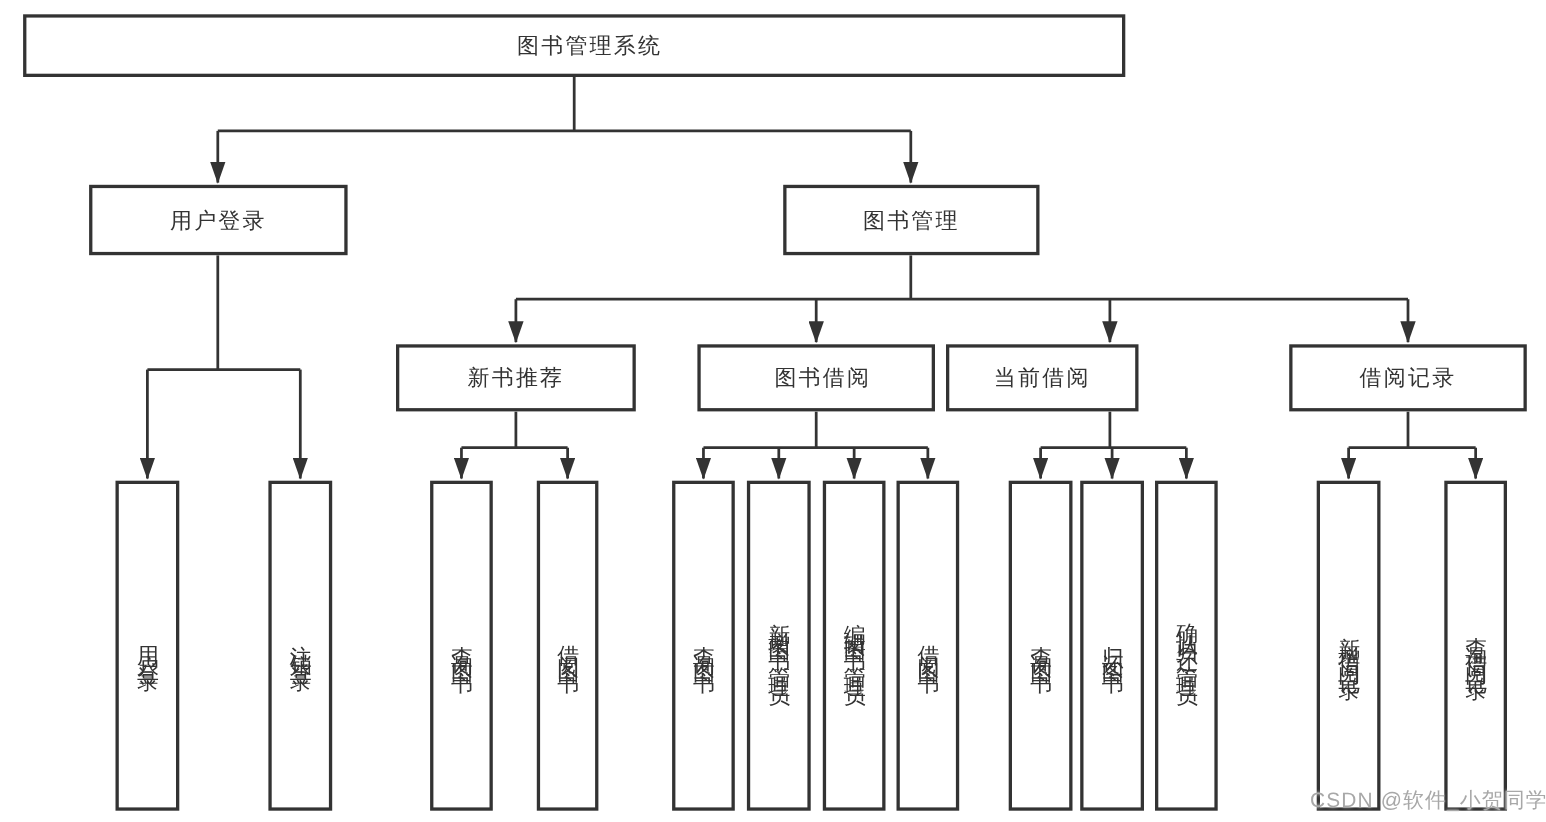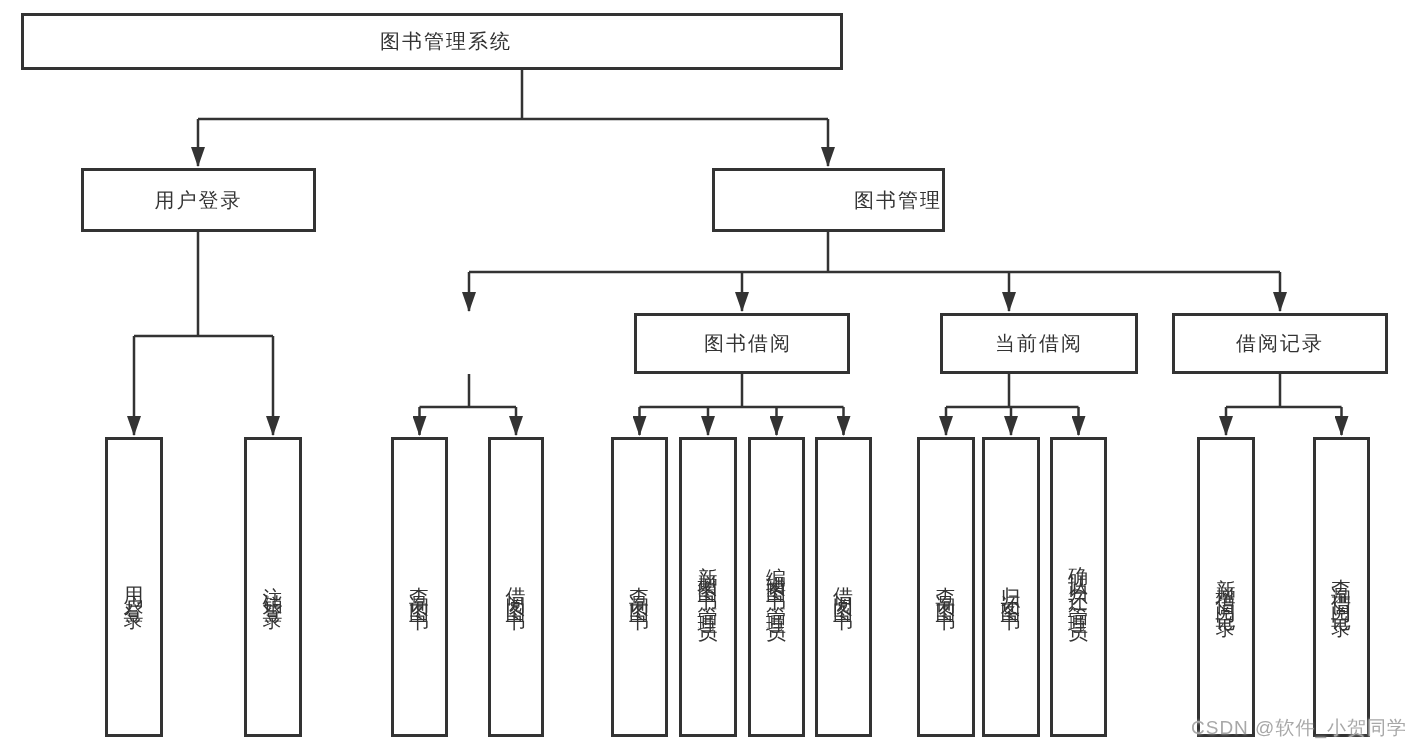--- a/index.html
+++ b/index.html
@@ -25,21 +25,21 @@
     box-sizing: border-box;
     border: 3px solid #333333;
     background: #ffffff;
     display: flex;
     align-items: center;
     justify-content: center;
     color: #333333;
     z-index: 1;
   }
   .hnode { font-size: 20px; letter-spacing: 2px; }
-  .root-node  { left: 21px;  top: 13px;  width: 822px; height: 57px; padding-left: 28px; }
+  .root-node  { left: 21px;  top: 13px;  width: 1002px; height: 57px; padding-left: 28px; }
   .l2-node    { top: 168px; height: 64px; }
   .l3-node    { top: 313px; height: 61px; }
   .leaf-node  { top: 437px; height: 300px; }
   .vlabel {
     writing-mode: vertical-rl;
     text-orientation: mixed;
     font-size: 20px;
     letter-spacing: 8px;
     color: #333333;
     line-height: 1;
@@ -104,28 +104,31 @@
     </g>
   </svg>
 
   <div class="node hnode root-node">
     <span>图书管理系统</span>
   </div>
 
   <div class="node hnode l2-node" style="left:81px;width:235px;">
     <span>用户登录</span>
   </div>
-  <div class="node hnode l2-node" style="left:712px;width:233px;justify-content:flex-end;">
+  <div class="node hnode l2-node" style="left:712px;width:233px;">
     <span>图书管理</span>
   </div>
 
+  <div class="node hnode l3-node" style="left:360px;width:218px;">
+    <span>新书推荐</span>
+  </div>
   <div class="node hnode l3-node" style="left:634px;width:216px;padding-left:12px;">
     <span>图书借阅</span>
   </div>
-  <div class="node hnode l3-node" style="left:940px;width:198px;">
+  <div class="node hnode l3-node" style="left:860px;width:175px;">
     <span>当前借阅</span>
   </div>
   <div class="node hnode l3-node" style="left:1172px;width:216px;">
     <span>借阅记录</span>
   </div>
 
   <div class="node leaf-node" style="left:105px;width:58px;">
     <span class="vlabel">用户登录</span>
   </div>
   <div class="node leaf-node" style="left:244px;width:58px;">

